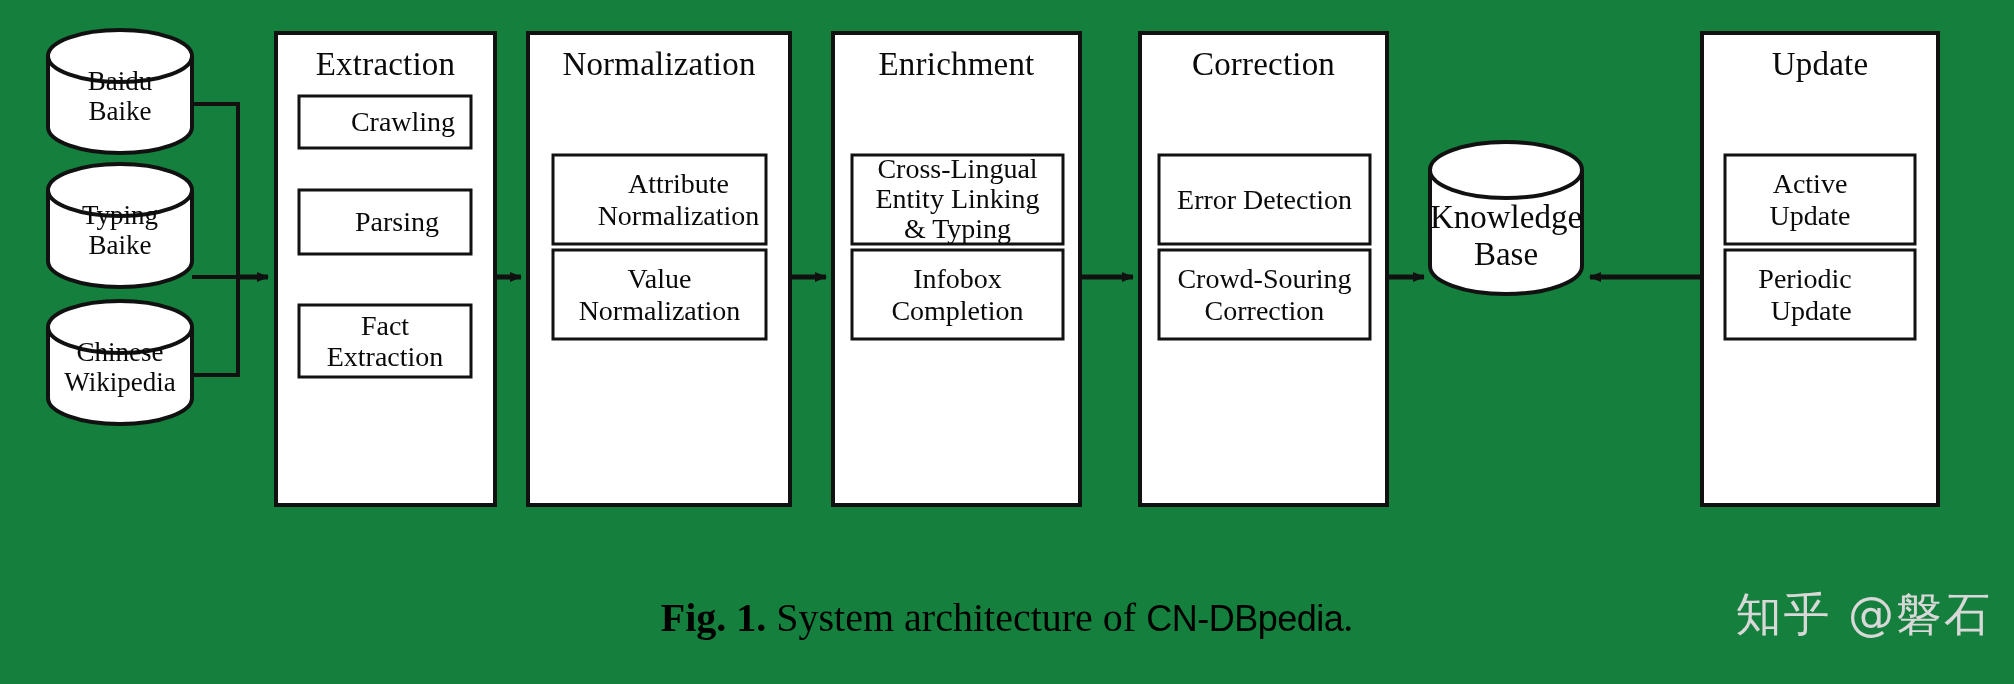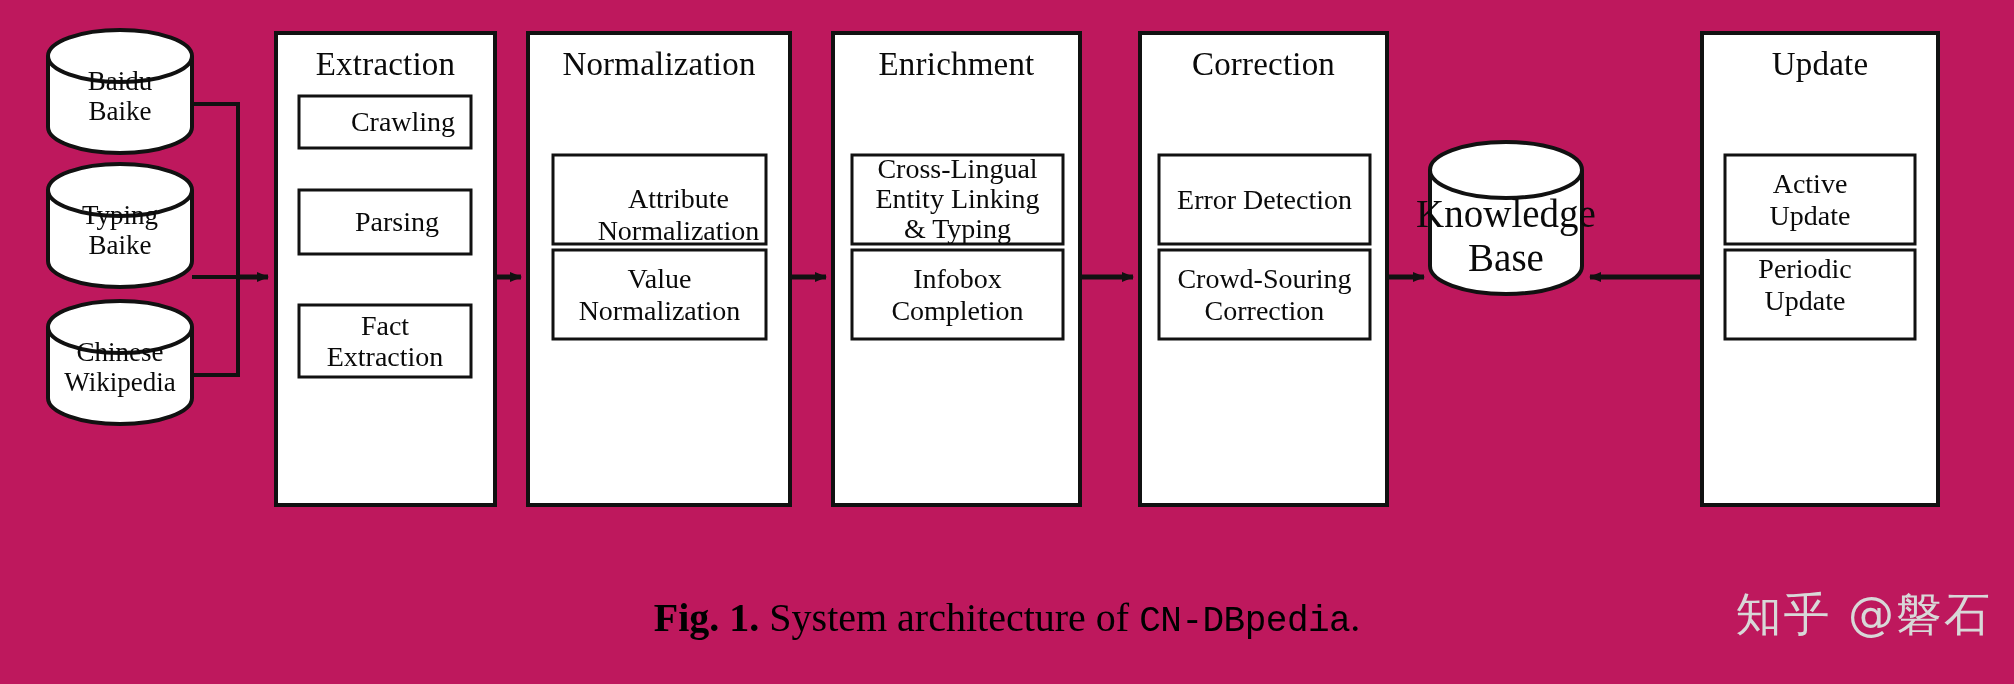--- a/index.html
+++ b/index.html
@@ -4,21 +4,21 @@
 <style>
   html, body {
     margin: 0;
     padding: 0;
     background: #ffffff;
   }
   #page {
     position: relative;
     width: 2014px;
     height: 684px;
-    background: #be185d;
+    background: #15803d;
     overflow: hidden;
     font-family: "Liberation Serif", "DejaVu Serif", serif;
     color: #000000;
   }
   .svg-layer {
     position: absolute;
     left: 0;
     top: 0;
     width: 2014px;
     height: 684px;
@@ -39,38 +39,38 @@
     font-size: 33px;
     letter-spacing: 0.2px;
   }
   .sub-label {
     font-size: 28px;
   }
   .db-label {
     font-size: 27px;
   }
   .kb-label {
-    font-size: 39px;
+    font-size: 33px;
   }
   
   #caption {
     position: absolute;
     left: 0;
     top: 594px;
     width: 2014px;
     text-align: center;
     font-size: 40px;
     color: #000;
     font-family: "Liberation Serif", "DejaVu Serif", serif;
   }
   #caption .figno {
     font-weight: bold;
   }
   #caption .mono {
-    font-family: Liberation Mono, monospace;
+    font-family: Liberation Sans, sans-serif;
     font-size: 36px;
     letter-spacing: -0.5px;
   }
   
   #watermark {
     position: absolute;
     right: 22px;
     top: 584px;
     font-size: 46px;
     color: #d8d8d8;
@@ -164,21 +164,21 @@
   <div class="lbl db-label" style="left:40px; top:333px; width:160px; height:68px;">Chinese
 Wikipedia</div>
 
   <div class="lbl stage-title" style="left:276px; top:44px; width:219px; height:40px;">Extraction</div>
   <div class="lbl sub-label" style="left:299px; top:96px; width:208px; height:52px;">Crawling</div>
   <div class="lbl sub-label" style="left:299px; top:190px; width:172px; height:64px;margin-left:12px;">Parsing</div>
   <div class="lbl sub-label" style="left:299px; top:305px; width:172px; height:72px;">Fact
 Extraction</div>
 
   <div class="lbl stage-title" style="left:528px; top:44px; width:262px; height:40px;">Normalization</div>
-  <div class="lbl sub-label" style="left:553px; top:170px; width:251px; height:89px;">Attribute
+  <div class="lbl sub-label" style="left:553px; top:155px; width:251px; height:89px;">Attribute
 Normalization</div>
   <div class="lbl sub-label" style="left:553px; top:250px; width:213px; height:89px;">Value
 Normalization</div>
 
   <div class="lbl sub-label" style="left:852px; top:153px; width:211px; height:92px; line-height:1.06;">Cross-Lingual
 Entity Linking
 &amp; Typing</div>
   <div class="lbl stage-title" style="left:833px; top:44px; width:247px; height:40px;">Enrichment</div>
   <div class="lbl sub-label" style="left:852px; top:250px; width:211px; height:89px;">Infobox
 Completion</div>
@@ -187,21 +187,21 @@
   <div class="lbl sub-label" style="left:1159px; top:155px; width:211px; height:89px;">Error Detection</div>
   <div class="lbl sub-label" style="left:1159px; top:250px; width:211px; height:89px;">Crowd-Souring
 Correction</div>
 
   <div class="lbl kb-label" style="left:1420px; top:196px; width:172px; height:80px;">Knowledge
 Base</div>
 
   <div class="lbl stage-title" style="left:1702px; top:44px; width:236px; height:40px;">Update</div>
   <div class="lbl sub-label" style="left:1725px; top:155px; width:170px; height:89px;">Active
 Update</div>
-  <div class="lbl sub-label" style="left:1725px; top:240px; width:160px; height:89px;">Periodic
+  <div class="lbl sub-label" style="left:1725px; top:250px; width:160px; height:89px;text-align:right;">Periodic
 Update</div>
 
   <div id="caption">
     <span class="figno">Fig. 1.</span><span> System architecture of </span><span class="mono">CN-DBpedia</span><span>.</span>
   </div>
 
   <div id="watermark">知乎 @磐石</div>
 
 </div>
 

